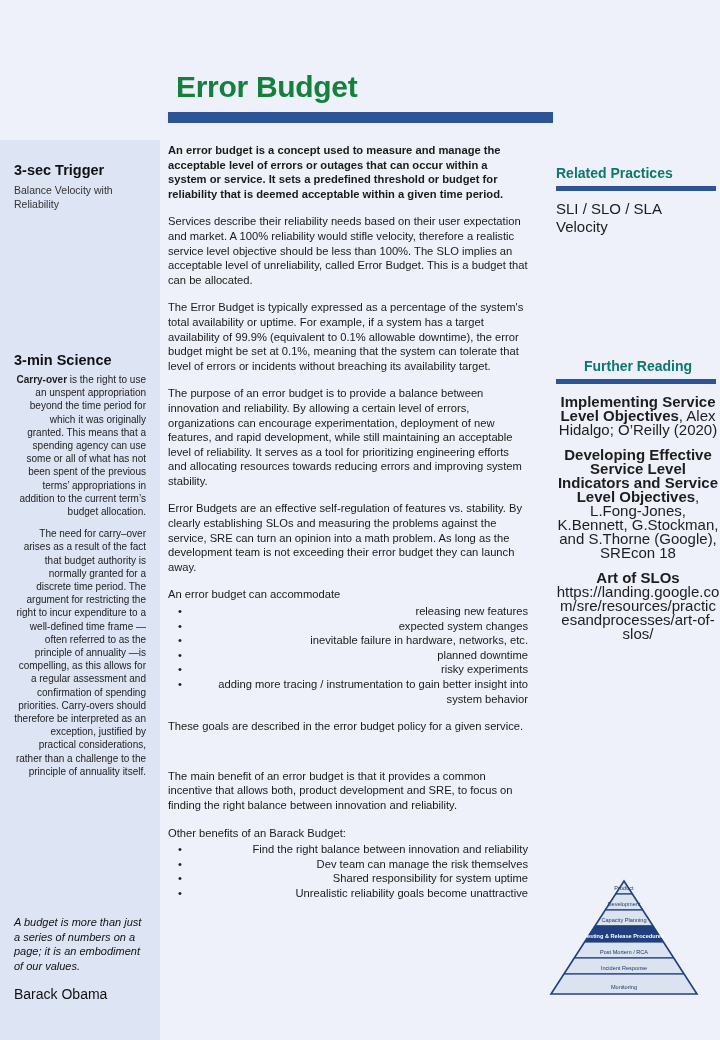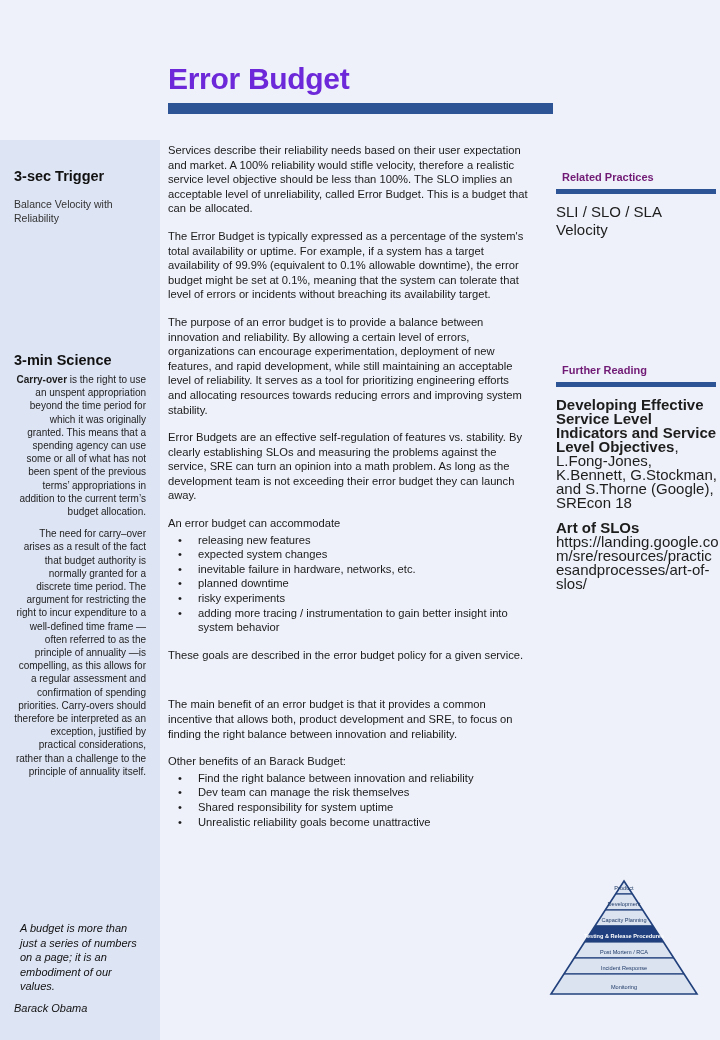--- a/index.html
+++ b/index.html
@@ -20,23 +20,23 @@
   #header {
     position: absolute;
     left: 168px;
     top: 62px;
     width: 385px;
   }
   #page-title {
     font-size: 30px;
     font-weight: bold;
     letter-spacing: -0.3px;
-    color: #6d28d9;
+    color: #15803d;
     line-height: 34px;
-    margin: 0;
+    margin: 8px;
   }
   #title-rule {
     margin-top: 7px;
     height: 11px;
     width: 385px;
     background: #2d5494;
   }
 
   
   #left-sidebar {
@@ -48,26 +48,26 @@
     background: #dde4f3;
     box-sizing: border-box;
     padding: 0 14px;
   }
   .side-h {
     font-size: 14.5px;
     font-weight: bold;
     color: #111;
     margin: 0;
   }
-  #trigger-block { padding-top: 28px; }
+  #trigger-block { padding-top: 22px; }
   #trigger-sub {
     font-size: 10.5px;
     line-height: 14px;
     color: #333;
-    margin-top: 13px;
+    margin-top: 5px;
   }
   #science-block { position: absolute; left: 14px; top: 212px; width: 132px; }
   #science-body { margin-top: 5px; }
   #science-body p {
     font-size: 10px;
     line-height: 13.2px;
     color: #1d1d1d;
     margin: 0 0 9px 0;
     text-align: right;
   }
@@ -76,28 +76,27 @@
     position: absolute;
     left: 14px;
     top: 775px;
     width: 136px;
   }
   #quote-text {
     font-size: 11px;
     line-height: 14.5px;
     font-style: italic;
     color: #111;
-    margin: 6px;
+    margin: 0;
   }
   #quote-author {
-    font-size: 11px;
+    font-size: 14px;
     line-height: 14px;
-    margin-top: 7px;
+    margin-top: 14px;
     color: #111;
-    font-style: italic;
   }
 
   
   #main {
     position: absolute;
     left: 168px;
     top: 143px;
     width: 360px;
   }
   #main p {
@@ -113,62 +112,63 @@
     margin: 0 0 13px 0;
     padding: 0;
     list-style: none;
   }
   ul.bullets li {
     font-size: 11.2px;
     line-height: 14.6px;
     color: #1a1a1a;
     padding-left: 30px;
     position: relative;
+    text-align: right;
   }
   ul.bullets li::before {
     content: "\2022";
     position: absolute;
     left: 10px;
     top: 0;
   }
   .tight { margin-bottom: 2px !important; }
 
   
   #right-sidebar {
     position: absolute;
     left: 556px;
     top: 143px;
     width: 164px;
   }
   .right-h {
-    font-size: 11px;
-    font-weight: bold;
-    color: #701a75;
-    margin: 6px;
+    font-size: 14px;
+    font-weight: bold;
+    color: #0f766e;
+    margin: 0;
   }
   .right-rule {
     margin-top: 5px;
     height: 5px;
     width: 160px;
     background: #2d5494;
   }
   .right-body { margin-top: 11px; }
   .right-body p {
     font-size: 15px;
     line-height: 14px;
     color: #1d1d1d;
     margin: 0 0 11px 0;
     word-wrap: break-word;
     overflow-wrap: break-word;
   }
   .right-body p.linkline { margin-bottom: 11px; }
   .right-body b { font-weight: bold; }
   #related-practices { position: absolute; left: 0; top: 22px; width: 164px; }
   #related-list p { margin: 0 0 4px 0; }
-  #further-reading { position: absolute; left: 0; top: 215px; width: 164px; }
+  #further-reading { position: absolute; left: 0; top: 215px; width: 164px; text-align: center; }
 
   
   #pyramid-wrap {
     position: absolute;
     left: 548px;
     top: 878px;
     width: 152px;
     height: 120px;
   }
   #pyramid-svg { display: block; }
@@ -207,20 +207,21 @@
   </section>
 
   <section id="quote-block">
     <p id="quote-text">A budget is more than just a series of numbers on a page; it is an embodiment of our values.</p>
     <div id="quote-author">Barack Obama</div>
   </section>
 
 </aside>
 
 <main id="main">
+  <p class="lead">An error budget is a concept used to measure and manage the acceptable level of errors or outages that can occur within a system or service. It sets a predefined threshold or budget for reliability that is deemed acceptable within a given time period.</p>
   <p>Services describe their reliability needs based on their user expectation and market. A 100% reliability would stifle velocity, therefore a realistic service level objective should be less than 100%. The SLO implies an acceptable level of unreliability, called Error Budget. This is a budget that can be allocated.</p>
   <p>The Error Budget is typically expressed as a percentage of the system's total availability or uptime. For example, if a system has a target availability of 99.9% (equivalent to 0.1% allowable downtime), the error budget might be set at 0.1%, meaning that the system can tolerate that level of errors or incidents without breaching its availability target.</p>
   <p>The purpose of an error budget is to provide a balance between innovation and reliability. By allowing a certain level of errors, organizations can encourage experimentation, deployment of new features, and rapid development, while still maintaining an acceptable level of reliability. It serves as a tool for prioritizing engineering efforts and allocating resources towards reducing errors and improving system stability.</p>
   <p>Error Budgets are an effective self-regulation of features vs. stability. By clearly establishing SLOs and measuring the problems against the service, SRE can turn an opinion into a math problem. As long as the development team is not exceeding their error budget they can launch away.</p>
 
   <p class="tight">An error budget can accommodate</p>
   <ul class="bullets">
     <li>releasing new features</li>
     <li>expected system changes</li>
     <li>inevitable failure in hardware, networks, etc.</li>
@@ -252,20 +253,21 @@
     <div class="right-body" id="related-list">
       <p>SLI / SLO / SLA</p>
       <p>Velocity</p>
     </div>
   </section>
 
   <section id="further-reading">
     <h2 class="right-h">Further Reading</h2>
     <div class="right-rule"></div>
     <div class="right-body">
+      <p><b>Implementing Service Level Objectives</b><span>, Alex Hidalgo; O’Reilly (2020)</span></p>
       <p><b>Developing Effective Service Level Indicators and Service Level Objectives</b><span>, L.Fong-Jones, K.Bennett, G.Stockman, and S.Thorne (Google), SREcon 18</span></p>
       <p class="linkline"><b>Art of SLOs</b><br><span>https://landing.google.com/sre/resources/practicesandprocesses/art-of-slos/</span></p>
     </div>
   </section>
 
 </aside>
 
 <div id="pyramid-wrap">
   <svg id="pyramid-svg" width="152" height="120" viewBox="0 0 152 120">
     <defs>

